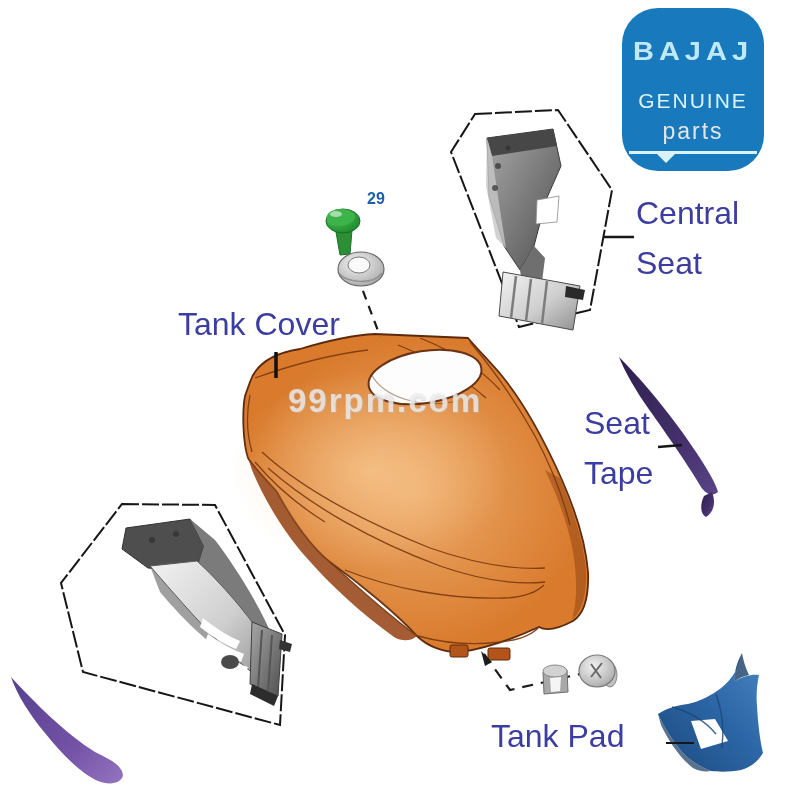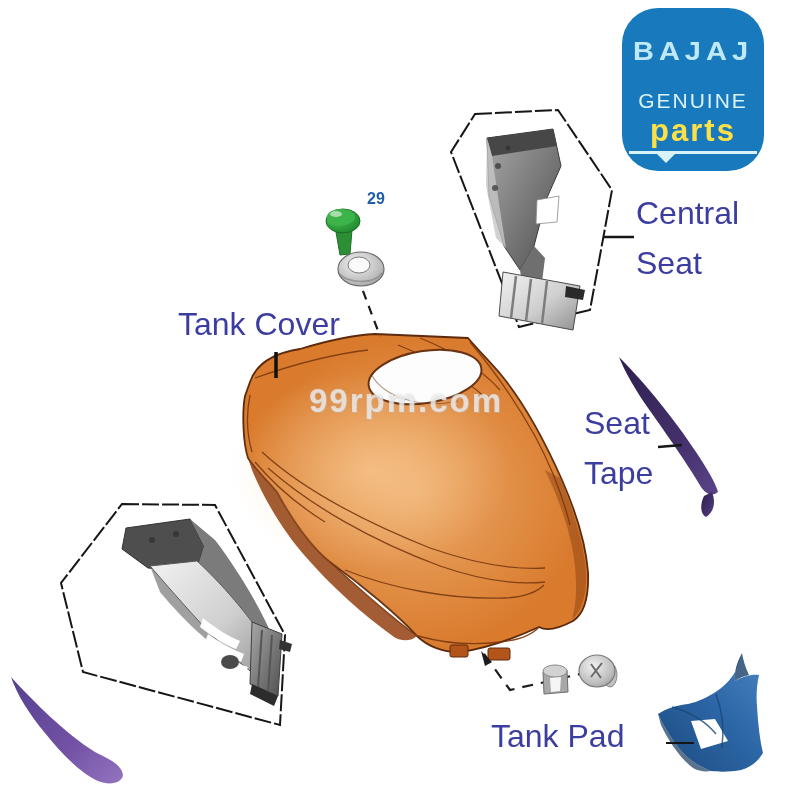--- a/index.html
+++ b/index.html
@@ -10,34 +10,34 @@
   #scene { position:absolute; left:0; top:0; }
   .label {
     position:absolute; color:var(--label-text,#3c3da0); font-size:32px;
     line-height:50px; white-space:nowrap; font-family:"Liberation Sans",sans-serif;
   }
   .part-ref {
     position:absolute; left:367px; top:190px; font-size:16px; font-weight:700;
     color:var(--part-number,#1d5fa8);
   }
   .watermark {
-    position:absolute; left:309px; top:382px; font-size:33px; font-weight:700;
+    position:absolute; left:288px; top:382px; font-size:33px; font-weight:700;
     letter-spacing:2px; color:rgba(255,255,255,0.62);
     text-shadow:0 0 2px rgba(170,170,170,0.55), 1px 1px 0 rgba(200,200,200,0.35);
   }
   .logo {
     position:absolute; left:622px; top:8px; width:142px; height:163px;
     background:var(--logo-bg,#1879bd); border-radius:36px; text-align:center;
   }
   .logo-brand {
     margin-top:27px; font-size:29px; font-weight:800; letter-spacing:5px;
     color:#bfe9f6; transform:scaleY(0.92);
   }
   .logo-genuine { margin-top:21px; font-size:21px; letter-spacing:2px; color:#daf3fb; }
-  .logo-parts { font-size:31px; line-height:36px; font-weight:700; letter-spacing:2px; color:#fde047; }
+  .logo-parts { font-size:23px; line-height:36px; font-weight:400; letter-spacing:2px; color:#e5e5e5; }
   .logo-underline { position:relative; margin:2px auto 0; width:128px; height:3px; background:#daf3fb; }
   .logo-arrow {
     position:absolute; left:28px; top:3px; width:0; height:0;
     border-left:9px solid transparent; border-right:9px solid transparent;
     border-top:9px solid #daf3fb;
   }
   .lbl-tank-cover    { left:178px; top:299px; }
   .lbl-central-cover { left:636px; top:188px; }
   .lbl-seat-tape     { left:584px; top:398px; }
   .lbl-tank-pad      { left:491px; top:711px; }

